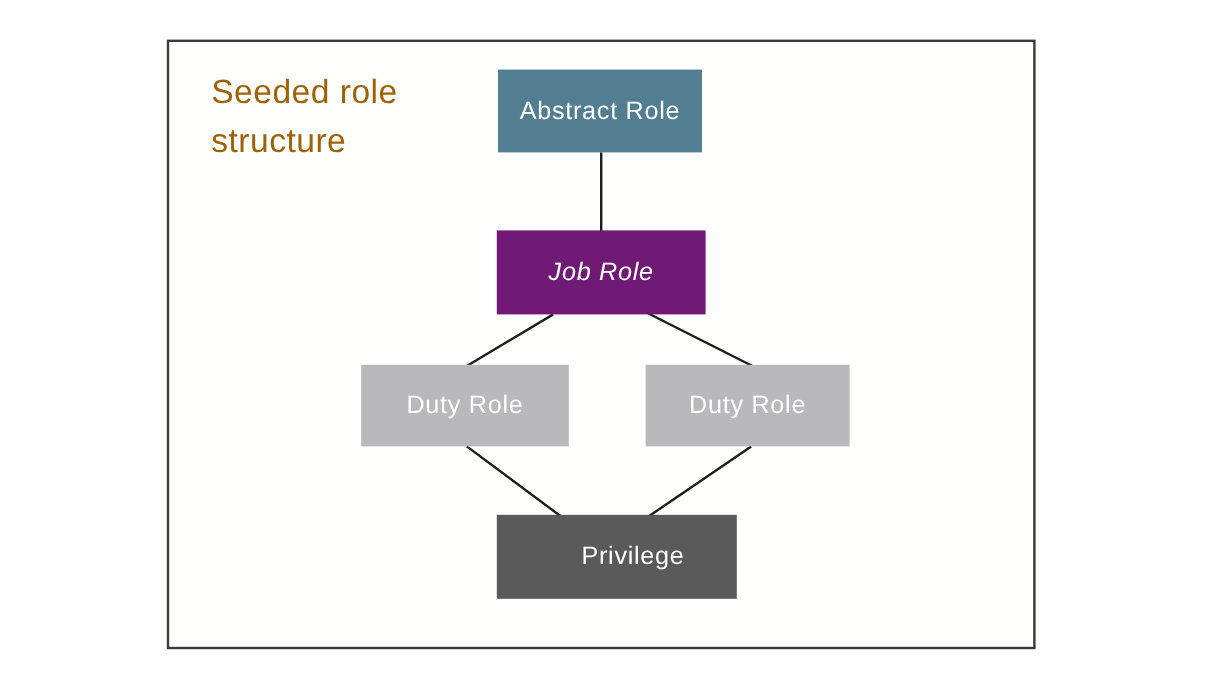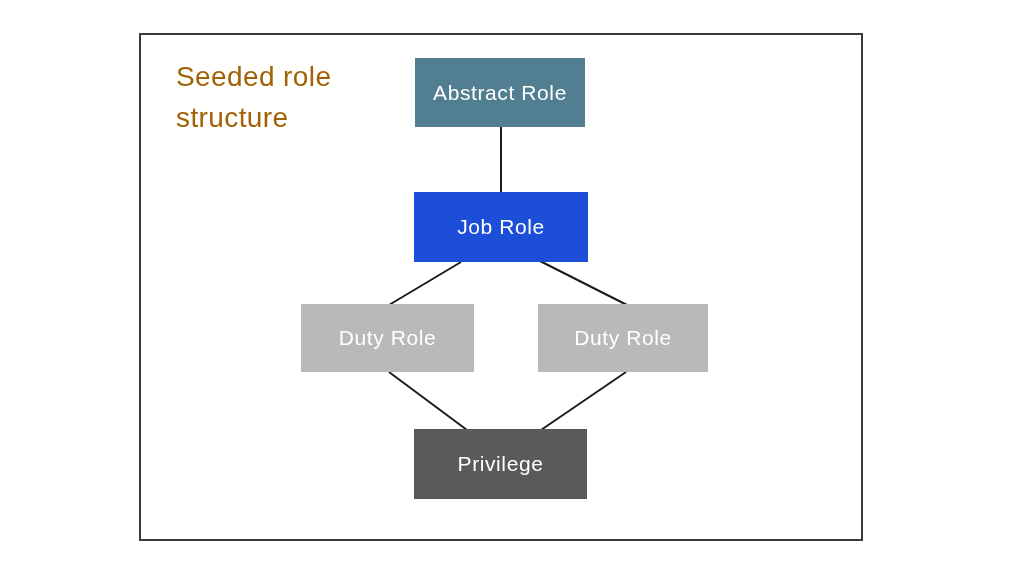--- a/index.html
+++ b/index.html
@@ -69,28 +69,28 @@
     <line x1="461" y1="262" x2="389" y2="305" stroke="#1c1c1c"></line>
     <line x1="540" y1="261" x2="627" y2="305" stroke="#1c1c1c"></line>
     <line x1="389" y1="372" x2="467" y2="430" stroke="#1c1c1c"></line>
     <line x1="626" y1="372" x2="541" y2="430" stroke="#1c1c1c"></line>
   </svg>
 
   <div class="node" id="node-abstract" style="background: rgb(82, 126, 145);">
     <span>Abstract Role</span>
   </div>
 
-  <div class="node" id="node-job" style="background: #1d4ed8;">
+  <div class="node" id="node-job" style="background: #701a75; font-style: italic;">
     <span>Job Role</span>
   </div>
 
   <div class="node" id="node-duty-left" style="background: rgb(185, 185, 187);">
     <span>Duty Role</span>
   </div>
 
   <div class="node" id="node-duty-right" style="background: rgb(185, 185, 187);">
     <span>Duty Role</span>
   </div>
 
-  <div class="node" id="node-privilege" style="background: rgb(90, 90, 90);">
+  <div class="node" id="node-privilege" style="background: rgb(90, 90, 90); padding-left: 27px;">
     <span>Privilege</span>
   </div>
 </div>
 
 </body></html>

